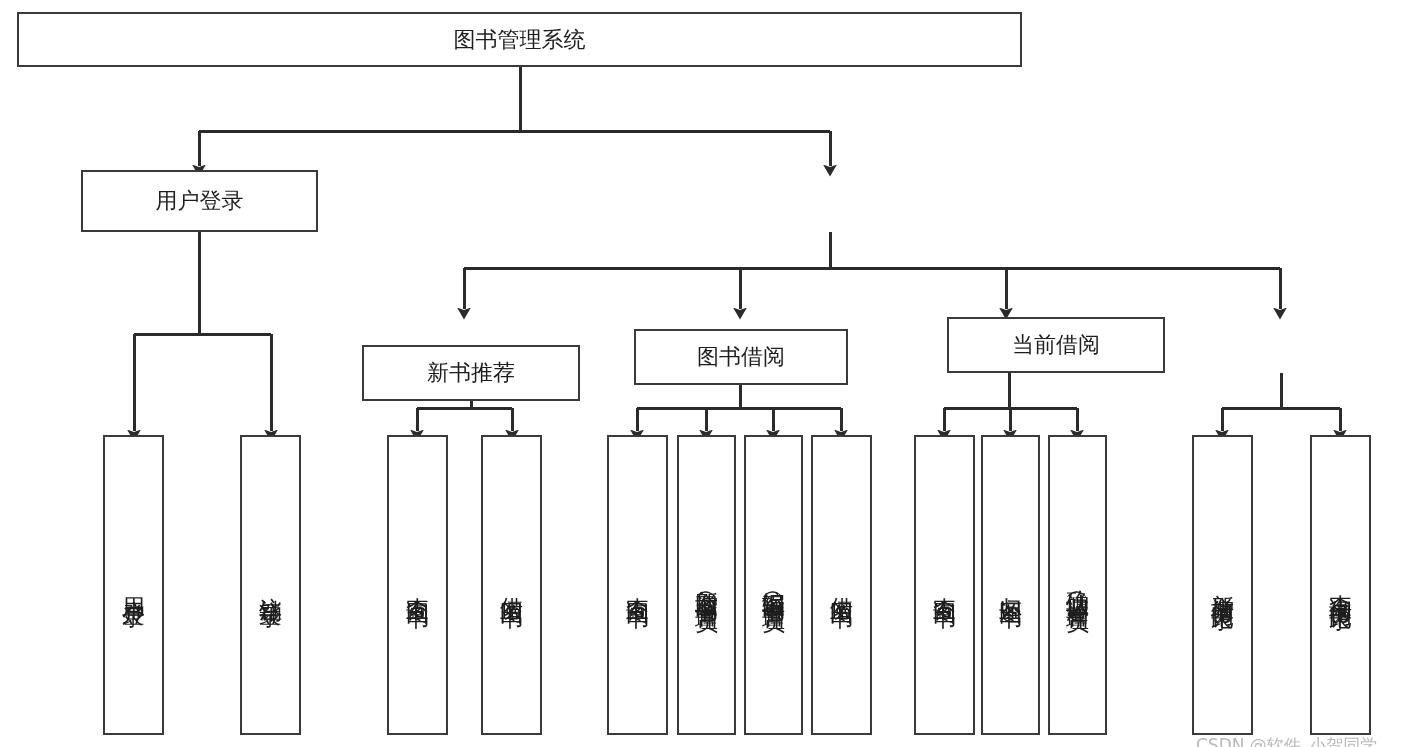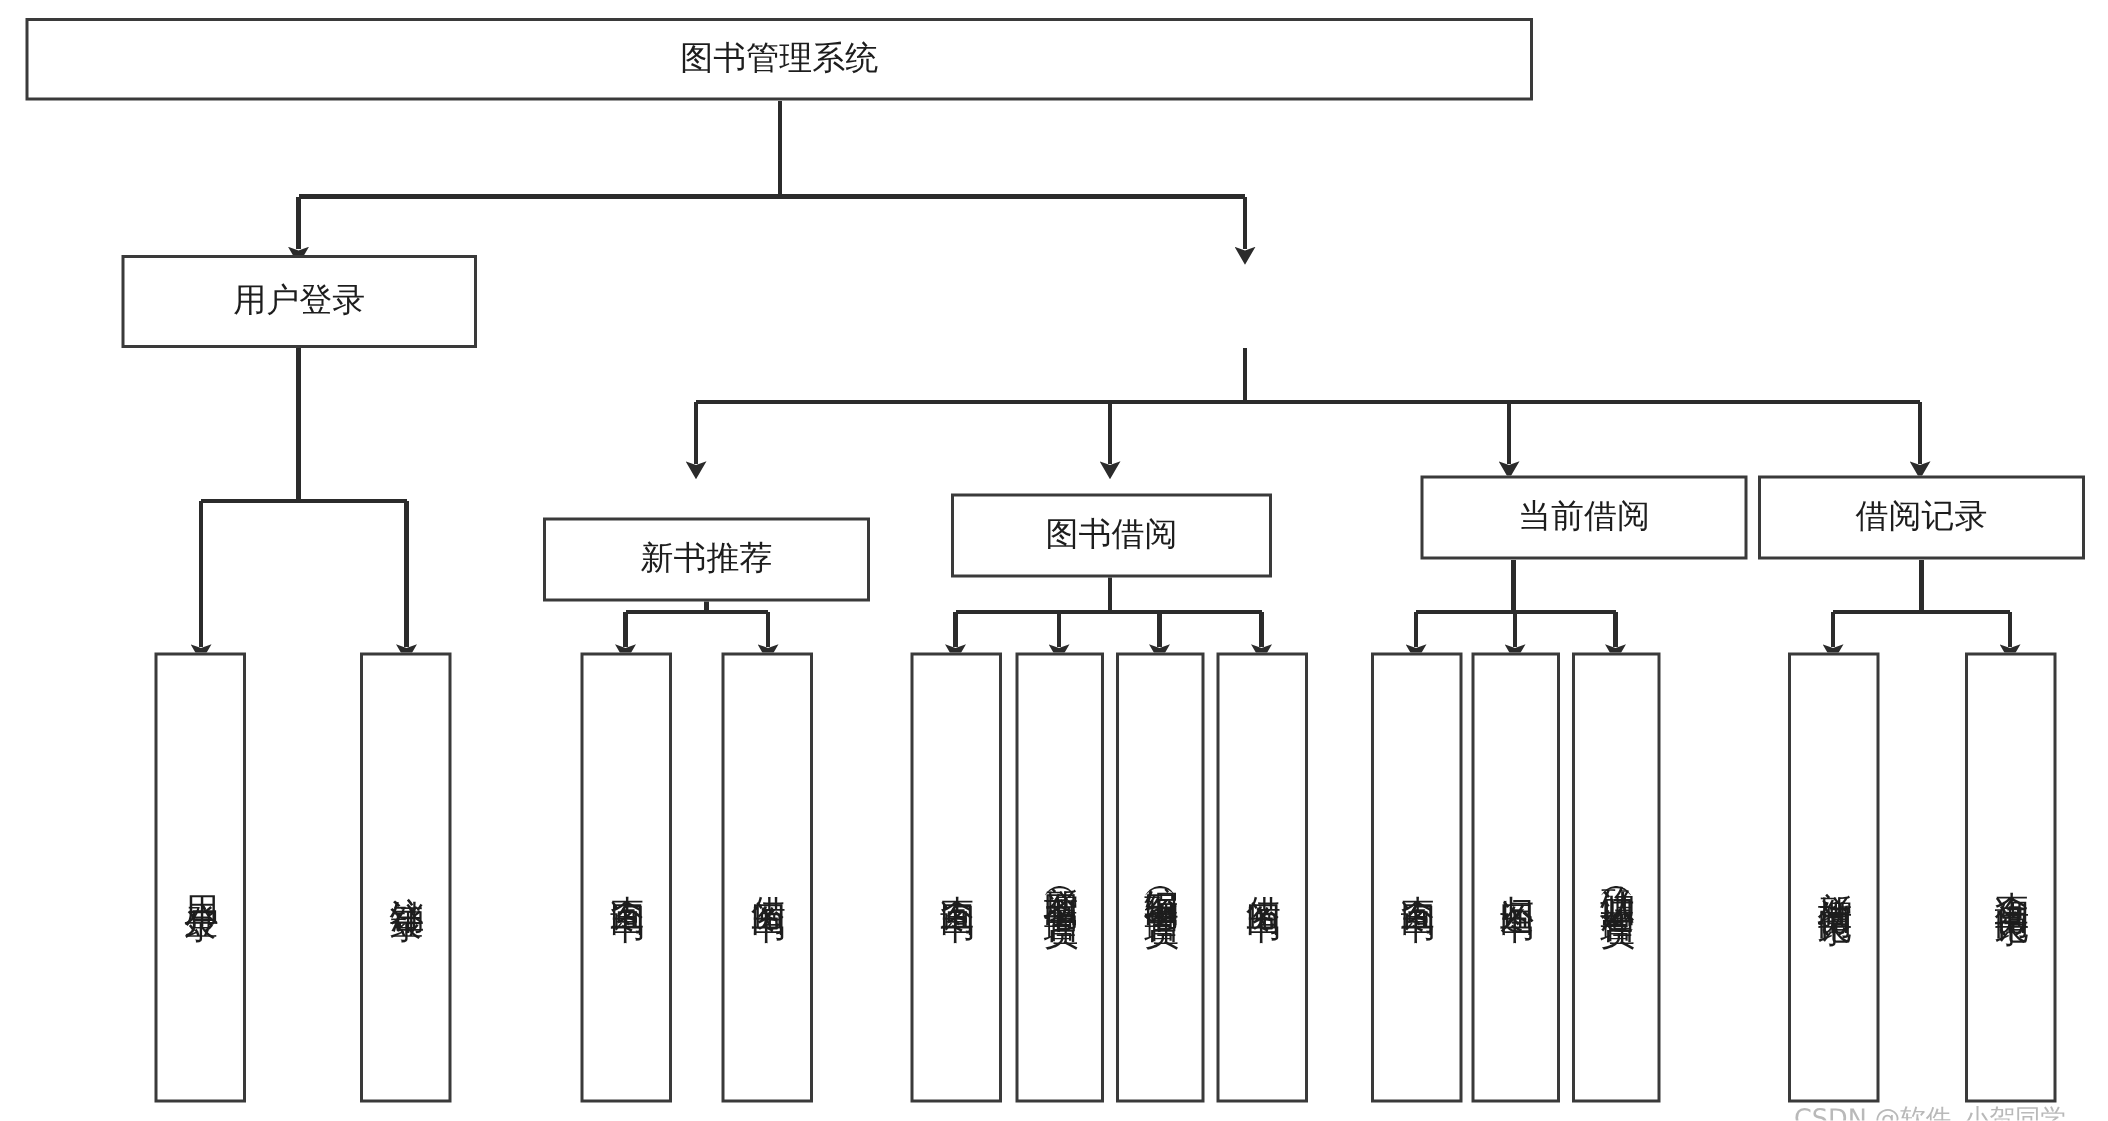--- a/index.html
+++ b/index.html
@@ -82,23 +82,20 @@
 
   <div class="node" style="left:362px;top:317px;width:218px;height:56px;margin-top:28px;">
     <span class="lbl">新书推荐</span>
   </div>
   <div class="node" style="left:634px;top:317px;width:214px;height:56px;margin-top:12px;">
     <span class="lbl">图书借阅</span>
   </div>
   <div class="node" style="left:900px;top:317px;width:218px;height:56px;margin-left:47px;">
     <span class="lbl">当前借阅</span>
   </div>
-  <div class="node" style="left:1172px;top:317px;width:218px;height:56px;">
-    <span class="lbl">借阅记录</span>
-  </div>
 
   <div class="node vert" style="left:103px;top:435px;width:61px;height:300px;">
     <span class="lbl">用户登录</span>
   </div>
   <div class="node vert" style="left:240px;top:435px;width:61px;height:300px;">
     <span class="lbl">注销登录</span>
   </div>
 
   <div class="node vert" style="left:387px;top:435px;width:61px;height:300px;">
     <span class="lbl">查询图书</span>

